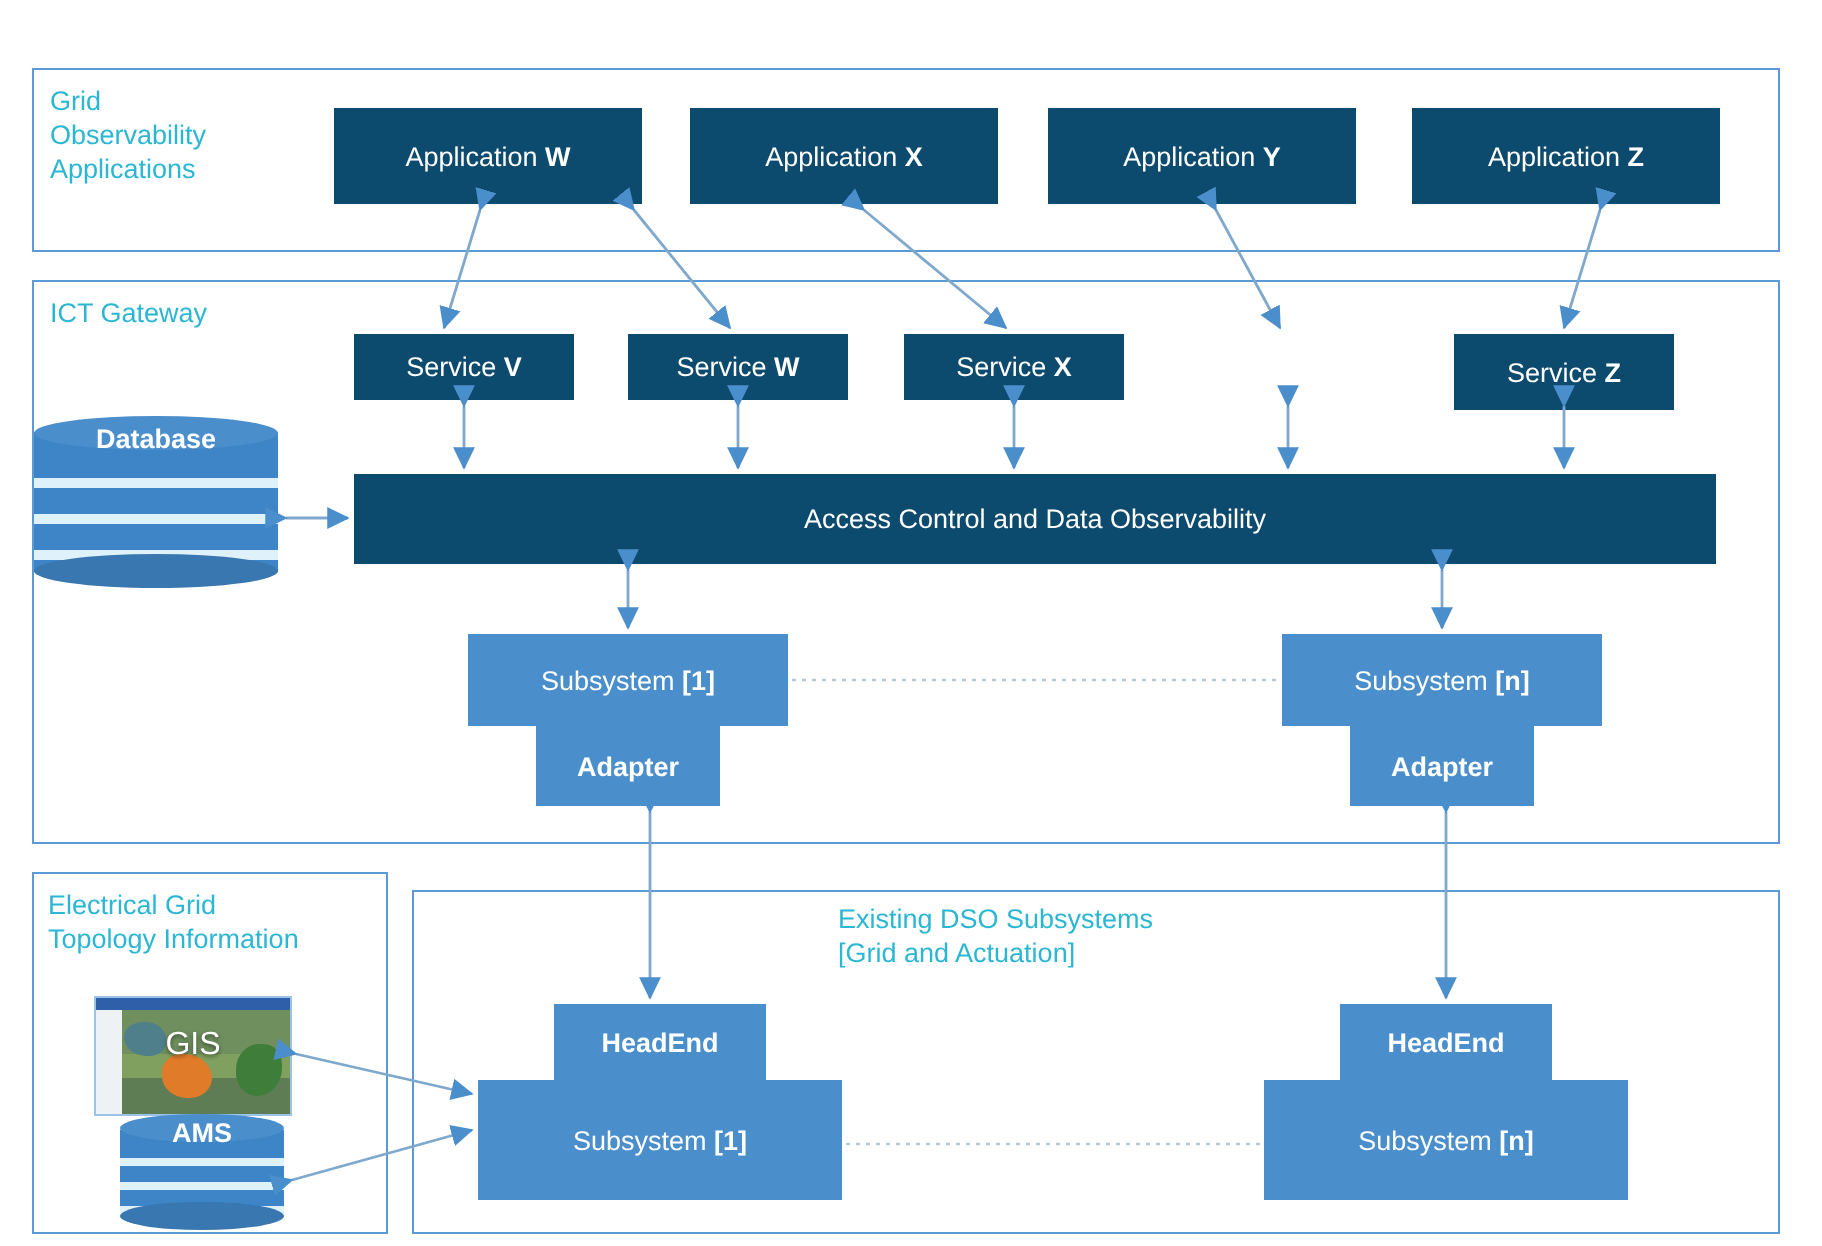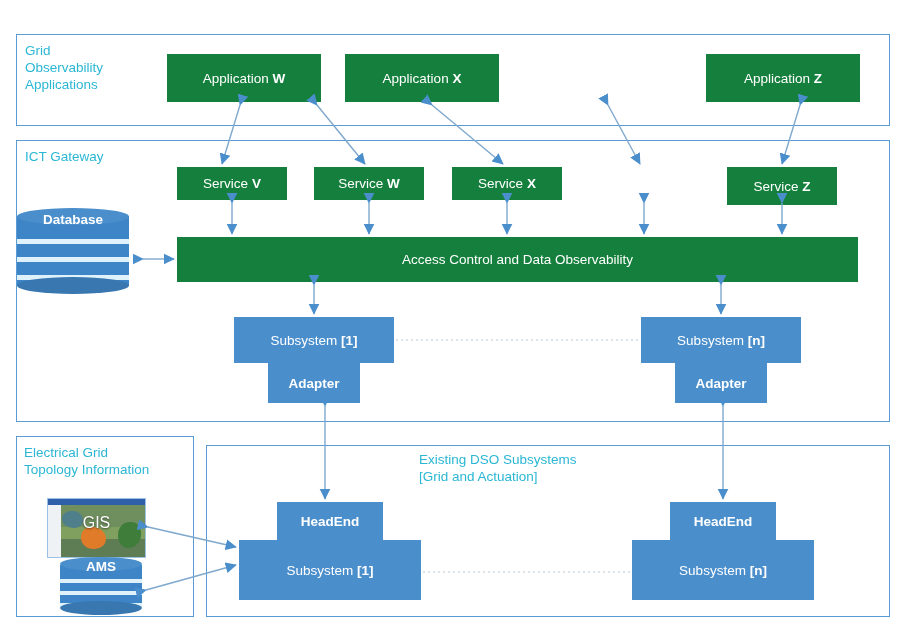--- a/index.html
+++ b/index.html
@@ -2,21 +2,21 @@
 <html><head>
 <meta charset="utf-8">
 <style>
   html,body{margin:0;padding:0;background:#ffffff;}
   body{font-family:"Liberation Sans", sans-serif;}
   #stage{position:relative;width:911px;height:623px;background:#ffffff;overflow:hidden;margin-top:12px;}
 
   .panel{position:absolute;border:1.5px solid #5b9bd5;background:#ffffff;box-sizing:border-box;}
   .panel-label{position:absolute;color:#2bb7d4;font-size:13.5px;line-height:17px;white-space:pre-line;}
 
-  .bbox{position:absolute;background:#15803d;color:#ffffff;display:flex;align-items:center;
+  .bbox{position:absolute;background:#0c4a6e;color:#ffffff;display:flex;align-items:center;
         justify-content:center;font-size:13.5px;box-sizing:border-box;text-align:center;}
   .lbl b{font-weight:bold;}
 
   .tshape{position:absolute;}
   .tshape .top,.tshape .bot{position:absolute;background:#4a8ecc;color:#fff;display:flex;
         align-items:center;justify-content:center;font-size:13.5px;box-sizing:border-box;}
 
   .cyl{position:absolute;}
   .cyl .body{position:absolute;left:0;top:8px;width:100%;height:calc(100% - 16px);background:#3d85c6;}
   .cyl .cap{position:absolute;left:0;width:100%;height:17px;border-radius:50%;background:#4a8ecc;}
@@ -52,20 +52,25 @@
   <div class="bbox" style="left:167px;top:42px;width:154px;height:48px;">
     <span class="lbl">
       <span>Application </span><b>W</b>
     </span>
   </div>
   <div class="bbox" style="left:345px;top:42px;width:154px;height:48px;">
     <span class="lbl">
       <span>Application </span><b>X</b>
     </span>
   </div>
+  <div class="bbox" style="left:524px;top:42px;width:154px;height:48px;">
+    <span class="lbl">
+      <span>Application </span><b>Y</b>
+    </span>
+  </div>
   <div class="bbox" style="left:706px;top:42px;width:154px;height:48px;">
     <span class="lbl">
       <span>Application </span><b>Z</b>
     </span>
   </div>
 
   <div class="panel" style="left:16px;top:128px;width:874px;height:282px;"></div>
   <div class="panel-label" style="left:25px;top:136px;">ICT Gateway</div>
 
   <div class="bbox" style="left:177px;top:155px;width:110px;height:33px;">
@@ -82,21 +87,21 @@
     <span class="lbl">
       <span>Service </span><b>X</b>
     </span>
   </div>
   <div class="bbox" style="left:727px;top:155px;width:110px;height:38px;">
     <span class="lbl">
       <span>Service </span><b>Z</b>
     </span>
   </div>
 
-  <div class="cyl" style="left:17px;top:196px;width:112px;height:86px;">
+  <div class="cyl" style="left:17px;top:196px;width:122px;height:86px;">
     <div class="body"></div>
     <div class="cap" style="top:0;"></div>
     <div class="band" style="top:31px;"></div>
     <div class="band" style="top:49px;"></div>
     <div class="band" style="top:67px;"></div>
     <div class="capb"></div>
     <div class="txt">Database</div>
   </div>
 
   <div class="bbox" style="left:177px;top:225px;width:681px;height:45px;">

